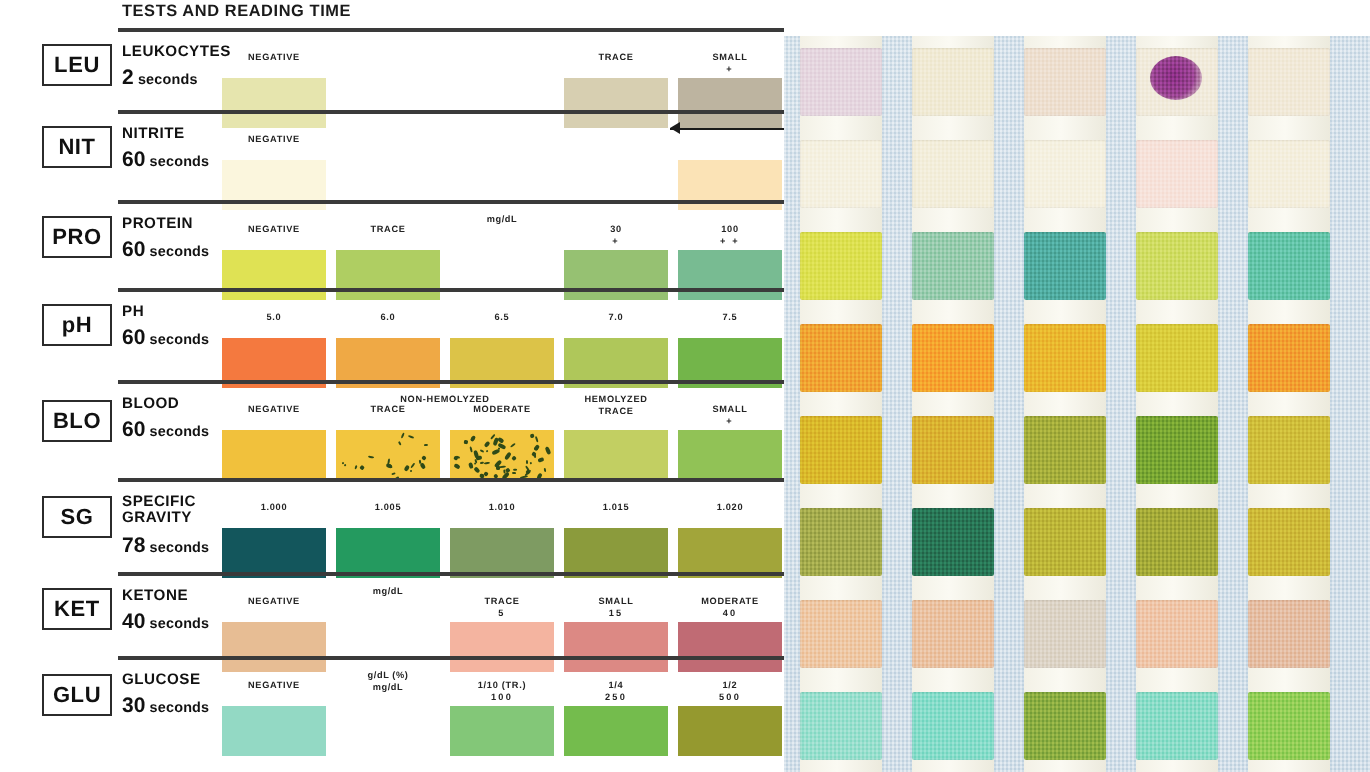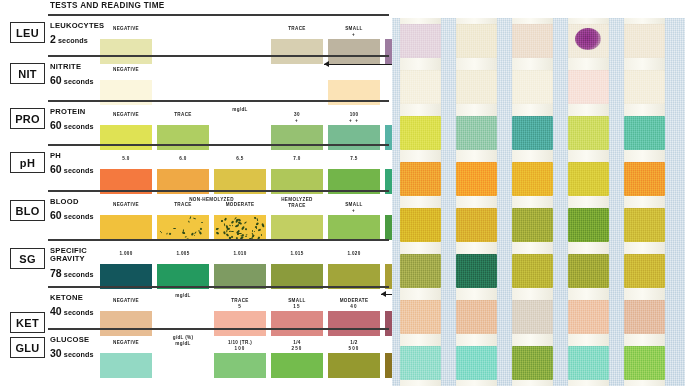--- a/index.html
+++ b/index.html
@@ -5,21 +5,21 @@
 <style>
   html,body{margin:0;padding:0;background:#ffffff;}
   body{
     font-family:"Liberation Sans", sans-serif;
     width:685px;height:386px;overflow:hidden;position:relative;
     -webkit-font-smoothing:antialiased;
   }
   .page{position:relative;width:685px;height:386px;background:#fff;}
 
   
-  .chart{position:absolute;left:4px;top:0;width:388px;height:386px;}
+  .chart{position:absolute;left:15px;top:0;width:388px;height:386px;}
 
   .chart-title{
     position:absolute;left:46px;top:1px;
     font-size:8.2px;font-weight:bold;letter-spacing:.3px;color:#1a1a1a;
   }
 
   
   .abbr{
     position:absolute;left:6px;width:33px;height:19px;
     border:1.4px solid #2b2b2b;background:#fff;
@@ -366,21 +366,21 @@
           <div class="cplus" style="left: 394px; top: 18px;">2000 or more</div>
           <div class="swatch" style="left: 394px; top: 25px; background: rgb(123, 79, 44);"></div>
         </div>
       </div>
   <div class="abbr" style="top: 22px;">LEU</div>
       <div class="abbr" style="top: 63px;">NIT</div>
       <div class="abbr" style="top: 108px;">PRO</div>
       <div class="abbr" style="top: 152px;">pH</div>
       <div class="abbr" style="top: 200px;">BLO</div>
       <div class="abbr" style="top: 248px;">SG</div>
-      <div class="abbr" style="top: 294px; margin-top: 18px;">KET</div>
+      <div class="abbr" style="top: 294px;">KET</div>
       <div class="abbr" style="top: 337px;">GLU</div>
     </div>
 
   <div class="photo">
     <div class="photo-inner" id="photo-inner">
         <div class="strip" style="left: 8px;">
           <div class="stripbase"></div>
           <div class="pad" style="top: 6px; height: 34px; background: rgb(227, 210, 220);"></div>
           <div class="pad" style="top: 52px; height: 34px; background: rgb(244, 239, 221);"></div>
           <div class="pad" style="top: 98px; height: 34px; background: rgb(217, 221, 73);"></div>

